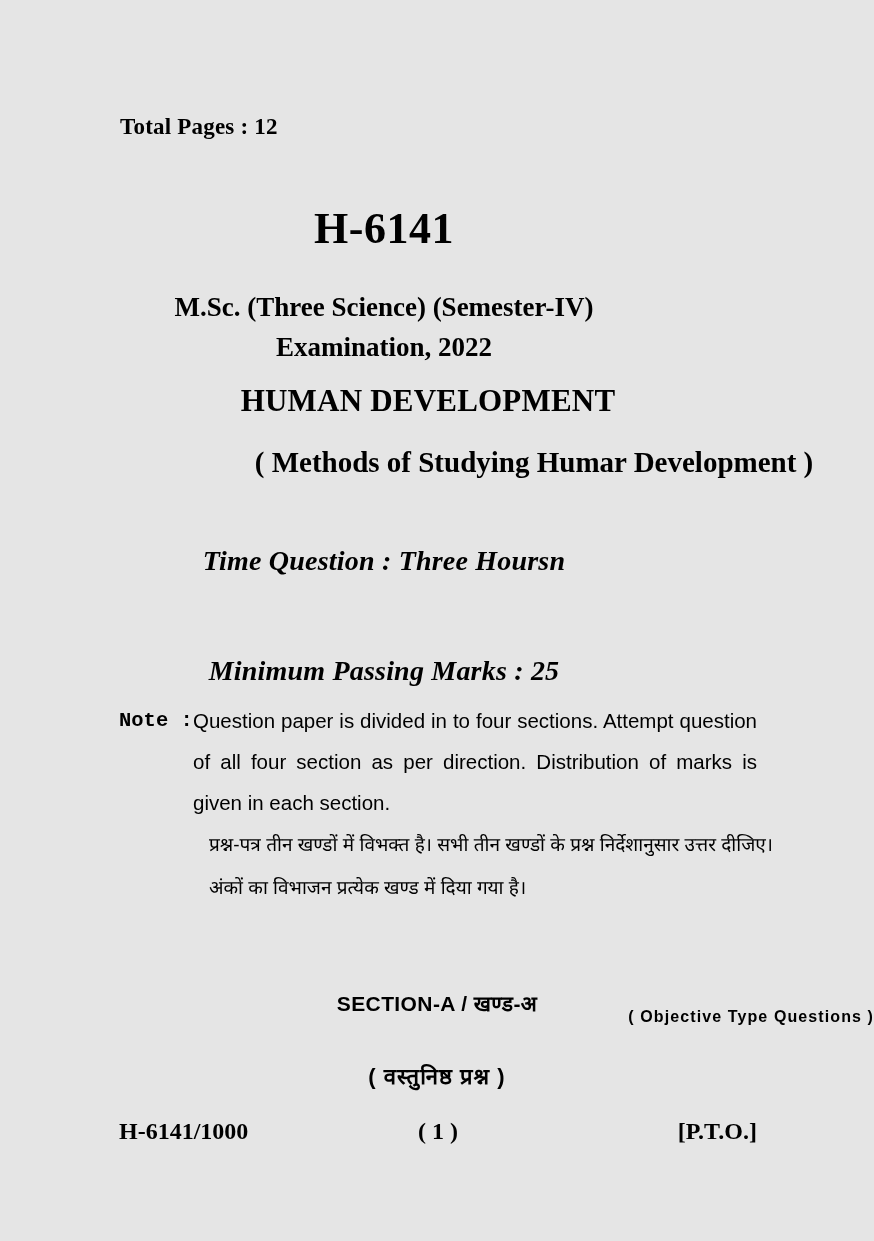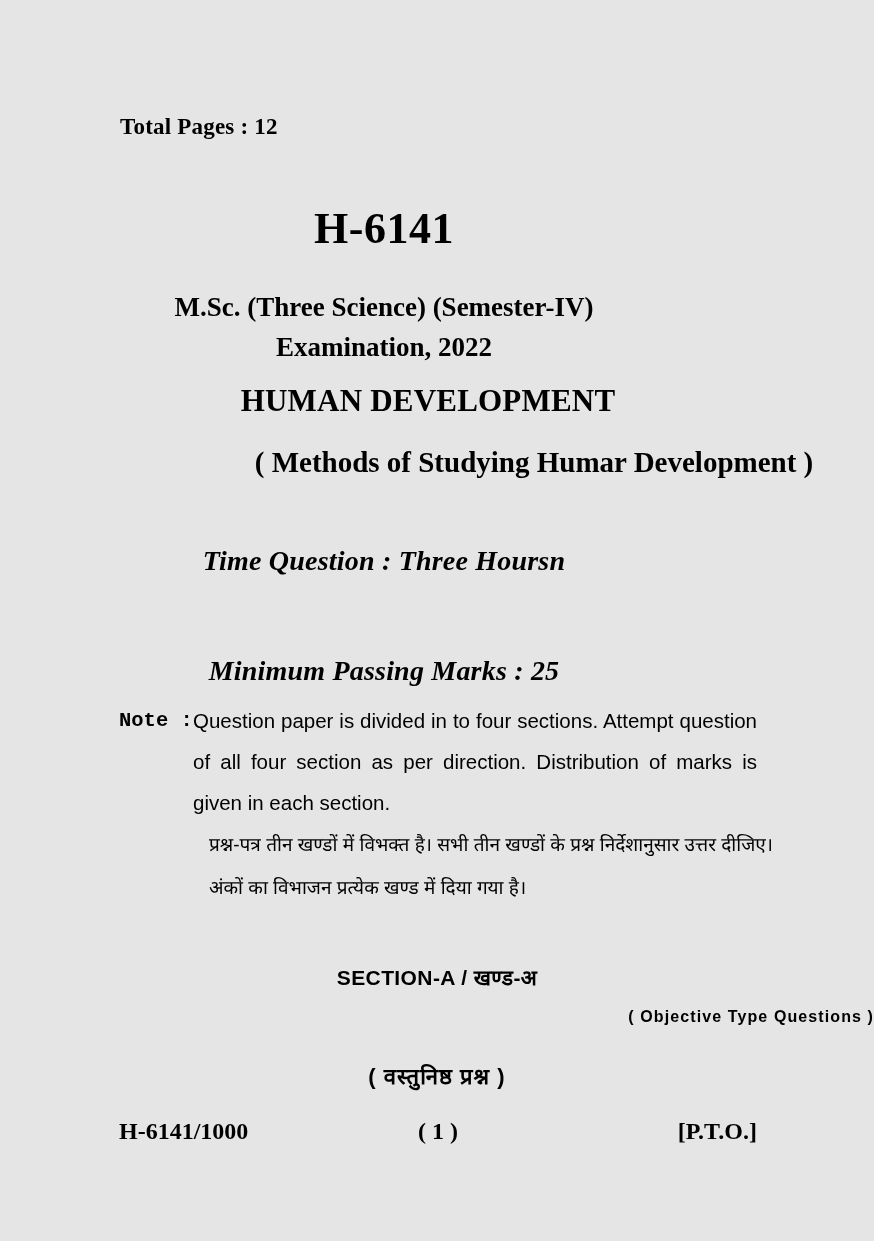--- a/index.html
+++ b/index.html
@@ -140,21 +140,21 @@
   
   .section-head {
     position: absolute;
     left: 0;
     width: 874px;
     text-align: center;
     font-family: "Liberation Sans", "DejaVu Sans", sans-serif;
     font-weight: bold;
   }
 
-  .section-a    { top: 963px; font-size: 21px; letter-spacing: 0.4px; }
+  .section-a    { top: 989px; font-size: 21px; letter-spacing: 0.4px; }
   .section-type { top: 1008px; font-size: 16px; letter-spacing: 1.1px; text-align: right; }
   .section-type-hi { top: 1060px; font-size: 22px; letter-spacing: 1px; }
 
   
   .footer {
     position: absolute;
     left: 119px;
     top: 1118px;
     width: 638px;
     height: 34px;

